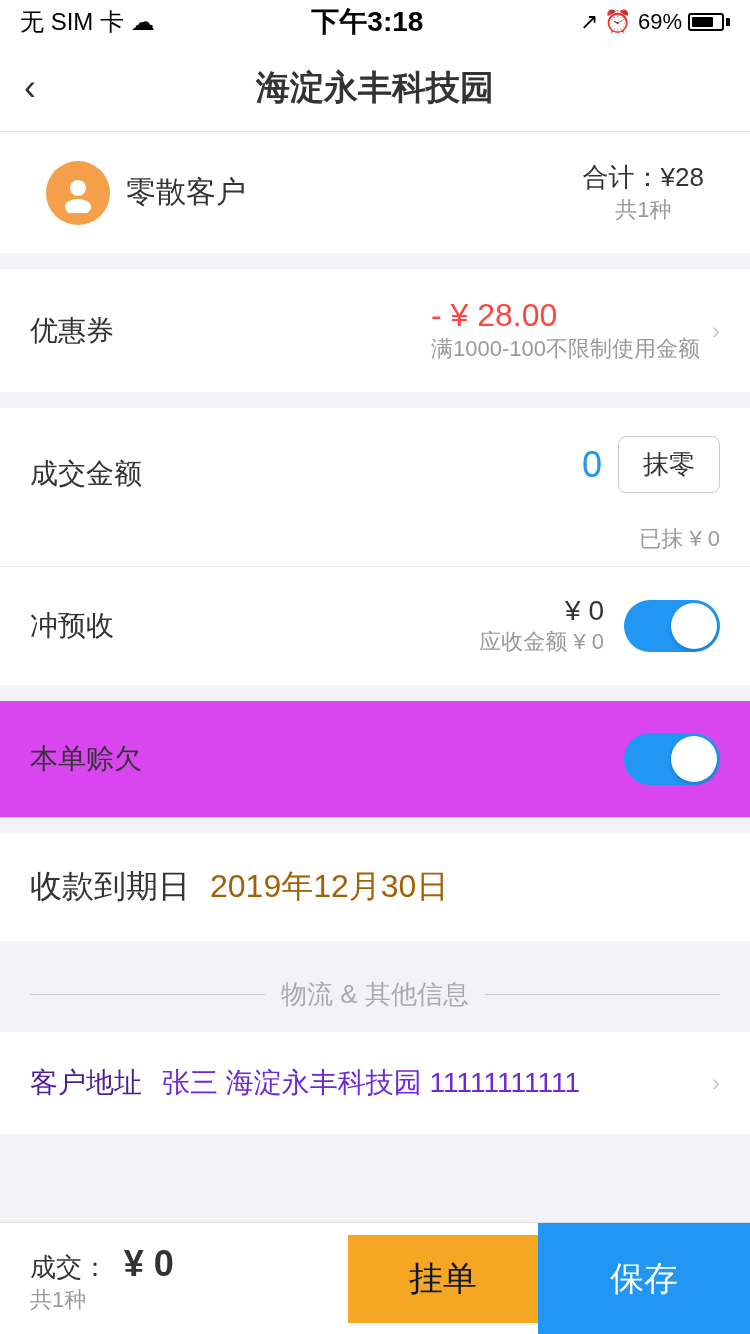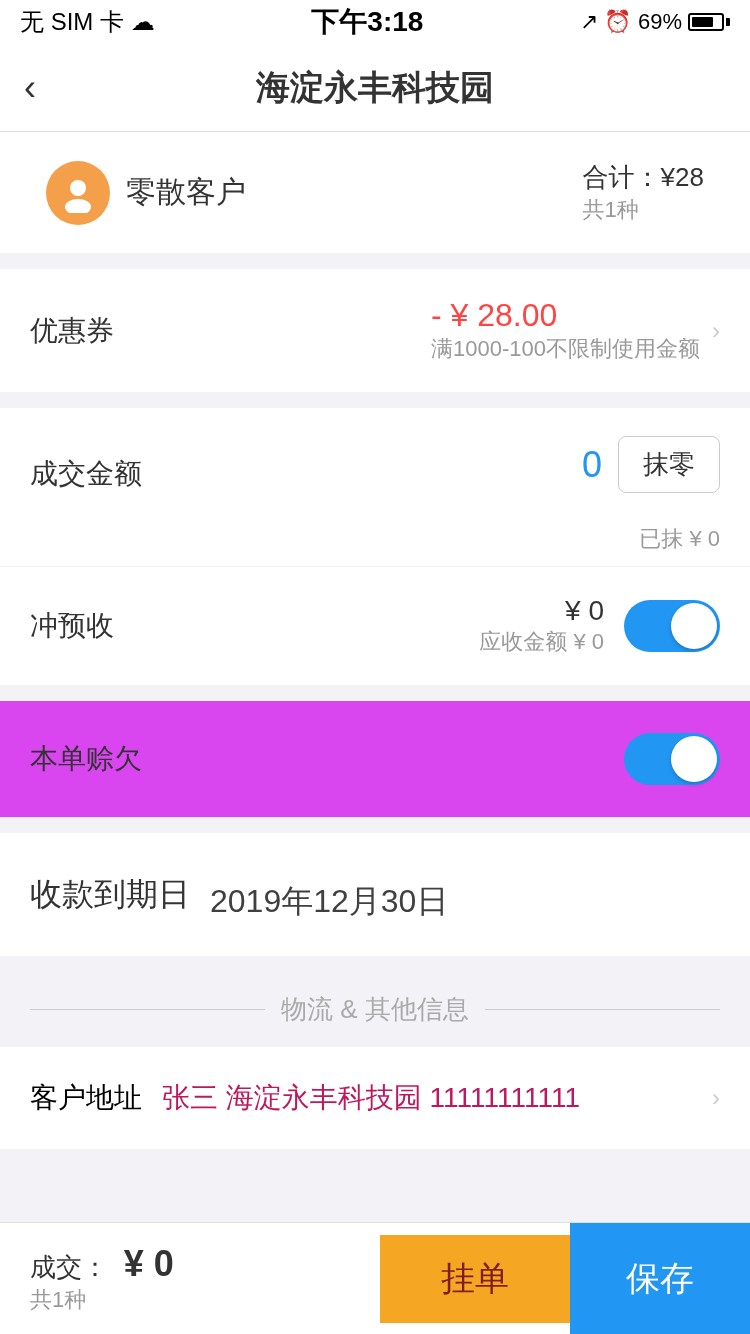--- a/index.html
+++ b/index.html
@@ -73,21 +73,21 @@
       width: 64px;
       height: 64px;
       border-radius: 50%;
       background: #f4a04a;
       display: flex;
       align-items: center;
       justify-content: center;
     }
     .avatar svg { width: 40px; height: 40px; }
     .customer-name { font-size: 30px; font-weight: 500; color: #333; }
-    .customer-right { text-align: left; }
+    .customer-right { text-align: center; }
     .total-label { font-size: 26px; color: #333; }
     .total-count { font-size: 22px; color: #999; }
 
     
     .row-item {
       display: flex;
       align-items: center;
       justify-content: space-between;
       padding: 28px 30px;
       border-top: 1px solid #f0f0f0;
@@ -188,21 +188,21 @@
       background: #fff;
       margin-bottom: 16px;
       padding: 32px 30px;
       font-size: 32px;
       color: #333;
       display: flex;
       align-items: center;
       gap: 20px;
     }
     .duedate-label { color: #333; flex-shrink: 0; }
-    .duedate-value { color: #404040; margin-top: 15px; }
+    .duedate-value { color: #a16207; }
 
     
     .logistics-section {
       background: #f2f2f7;
       margin-bottom: 0;
       display: flex;
       align-items: center;
       justify-content: center;
       padding: 20px 30px;
     }
@@ -220,22 +220,22 @@
     
     .address-section {
       background: #fff;
       margin-top: 0;
       display: flex;
       align-items: center;
       justify-content: space-between;
       padding: 32px 30px;
       border-top: none;
     }
-    .address-label { font-size: 28px; color: #000000; flex-shrink: 0; margin-right: 20px; }
-    .address-value { font-size: 28px; color: #be185d; flex: 1; }
+    .address-label { font-size: 28px; color: #4c1d95; flex-shrink: 0; margin-right: 20px; }
+    .address-value { font-size: 28px; color: #6d28d9; flex: 1; }
     .bottom-bar {
       position: fixed;
       bottom: 0;
       left: 0;
       width: 750px;
       height: 112px;
       background: #fff;
       display: flex;
       align-items: center;
       border-top: 1px solid #e0e0e0;
@@ -244,31 +244,31 @@
       flex: 1;
       padding: 0 30px;
     }
     .bottom-deal { font-size: 26px; color: #333; }
     .bottom-deal-amount { font-size: 36px; font-weight: 600; color: #333; margin-left: 8px; }
     .bottom-count { font-size: 22px; color: #999; }
     .btn-hang {
       width: 190px;
       height: 88px;
       background: #f5a623;
-      color: #7f1d1d;
+      color: #0f172a;
       font-size: 34px;
       font-weight: 500;
       display: flex;
       align-items: center;
       justify-content: center;
       cursor: pointer;
       margin-left: 12px;
     }
     .btn-save {
-      width: 180px;
+      width: 212px;
       height: 112px;
       background: #2196F3;
       color: #fff;
       font-size: 34px;
       font-weight: 500;
       display: flex;
       align-items: center;
       justify-content: center;
       cursor: pointer;
     }

